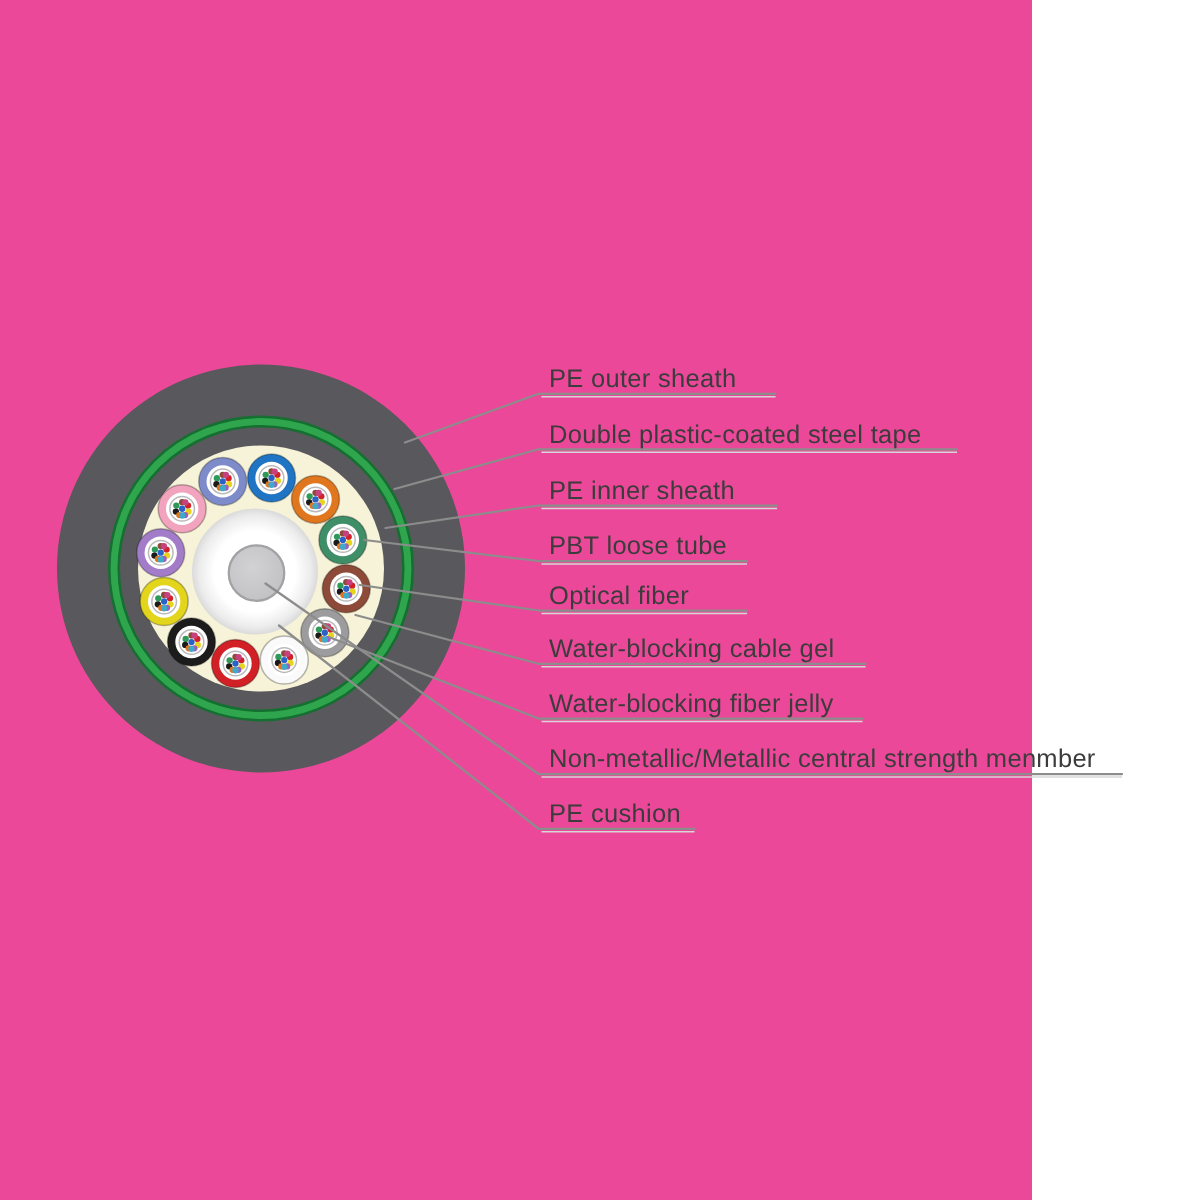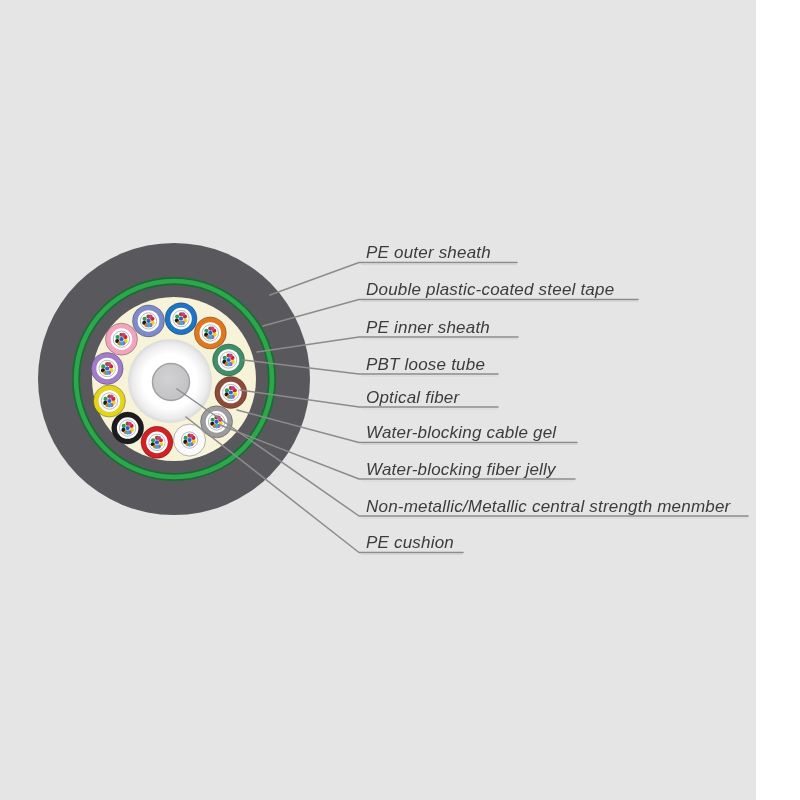--- a/index.html
+++ b/index.html
@@ -6,24 +6,23 @@
     margin: 0;
     padding: 0;
     background: #ffffff;
     width: 800px;
     height: 800px;
     overflow: hidden;
     font-family: "Liberation Sans", sans-serif;
   }
   .stage {
     position: relative;
-    width: 756px;
+    width: 688px;
     height: 800px;
-    background: #e5e5e5;
-    font-style: italic;
+    background: #ec4899;
   }
   svg { display: block; }
   text.diagram-label {
     font-family: "Liberation Sans", sans-serif;
     font-size: 17px;
     letter-spacing: 0.2px;
   }
 </style>
 </head>
 <body>

